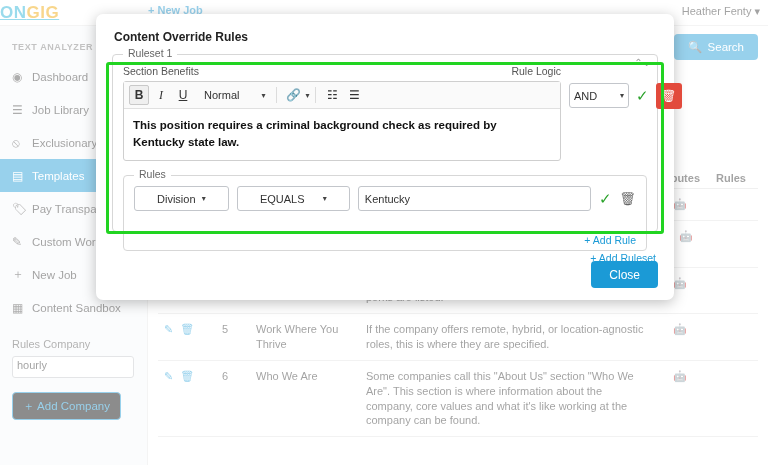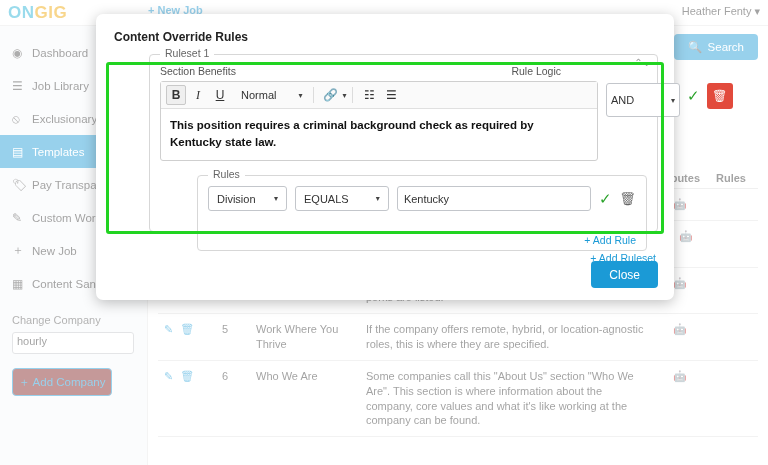--- a/index.html
+++ b/index.html
@@ -19,21 +19,21 @@
   
   .topbar {
     position: absolute; top: 0; left: 0;
     width: 768px; height: 26px;
     background: #ffffff;
     border-bottom: 1px solid #e6e6e6;
     display: flex; align-items: center;
   }
   .logo {
     font-size: 17px; font-weight: bold; letter-spacing: .5px;
-    color: #1fb0d6; padding-left: 8px;
+    color: #1fb0d6;  text-decoration: underline;
   }
   .logo .gig { color: #f0a500; }
   .newjob-top {
     position: absolute; left: 148px; top: 4px;
     font-size: 11px; color: #1b9ad6; font-weight: bold; text-decoration: underline;
   }
   .user-menu {
     position: absolute; right: 8px; top: 5px;
     font-size: 11px; color: #333;
   }
@@ -71,23 +71,23 @@
   }
   .company-select {
     margin-top: 6px; width: 122px; height: 22px;
     font-size: 11px; padding: 2px 4px;
     border: 1px solid #c3c6cb; border-radius: 3px;
     background: #fff; color: #333;
   }
   .add-company {
     margin: 14px 12px 0 12px;
     display: inline-flex; align-items: center; justify-content: center;
-    height: 28px; width: 100px;
+    height: 28px; width: 109px;
     border: 1px solid #1b9ad6; border-radius: 4px;
-    color: #1b9ad6; font-size: 11.5px; background: #7f1d1d;
+    color: #1b9ad6; font-size: 11.5px; background: #000000;
     cursor: pointer;
   }
 
   
   .main {
     position: absolute; top: 26px; left: 148px;
     width: 620px; height: 439px;
     background: #ffffff;
   }
   .main-top {
@@ -142,21 +142,20 @@
     padding: 14px 16px 10px 16px;
   }
   .modal-title {
     font-size: 12px; font-weight: bold; color: #222;
     margin: 2px 0 10px 2px;
   }
   .fieldset {
     position: relative;
     border: 1px solid #d7d7d7; border-radius: 4px;
     padding: 10px 10px 8px 10px;
-    margin-left: 37px;
   }
   .legend {
     position: absolute; top: -8px; left: 10px;
     background: #fff; padding: 0 5px;
     font-size: 10.5px; color: #666;
   }
   .ruleset {
     height: 178px;
   }
   .ruleset-collapse {
@@ -214,23 +213,23 @@
   .editor-body {
     padding: 8px 9px 10px 9px;
     font-size: 11.5px; line-height: 1.45;
     font-weight: bold; color: #111;
     min-height: 46px;
   }
   .logic-col {
     display: flex; align-items: flex-start; gap: 7px; padding-top: 2px;
   }
   .logic-select {
-    width: 74px; height: 25px;
+    width: 60px; height: 25px;
     border: 1px solid #c3c6cb; border-radius: 3px;
-    font-size: 11px; padding: 16px 4px;
+    font-size: 11px; padding: 7px 4px;
     background: #fff; color: #333;
     display: flex; align-items: center; justify-content: space-between;
   }
   .check-green { color: #2aa22a; font-size: 15px; line-height: 25px; }
   .btn-del {
     width: 26px; height: 26px;
     background: #e24a3c; color: #fff;
     border: none; border-radius: 3px;
     font-size: 12px; display: inline-flex;
     align-items: center; justify-content: center;
@@ -240,21 +239,21 @@
   .rules-fs {
     margin-top: 14px; height: 76px;
     position: relative;
   }
   .rule-row {
     display: flex; align-items: center; gap: 8px;
   }
   .sel {
     height: 25px; border: 1px solid #c3c6cb; border-radius: 3px;
     background: #fff; font-size: 11px; color: #333;
-    padding: 0 8px; display: flex; align-items: center;
+    padding: 0 22px; display: flex; align-items: center;
     justify-content: space-between;
   }
   .sel-division { width: 100px; }
   .sel-operator { width: 120px; }
   .txt-value {
     width: 256px; height: 25px;
     border: 1px solid #c3c6cb; border-radius: 3px;
     font-size: 11px; color: #333; padding: 0 6px;
     display: flex; align-items: center; background: #fff;
   }
@@ -281,20 +280,21 @@
 
   <div class="topbar">
     <div class="logo">
       <span>ON</span><span class="gig">GIG</span>
     </div>
     <div class="newjob-top">+  New Job</div>
     <div class="user-menu">Heather Fenty ▾</div>
   </div>
 
   <div class="sidebar">
+    <div class="sidebar-title">TEXT ANALYZER</div>
 
     <div class="side-item">
       <span class="ico">◉</span>
       <span>Dashboard</span>
     </div>
     <div class="side-item">
       <span class="ico">☰</span>
       <span>Job Library</span>
     </div>
     <div class="side-item">
@@ -316,21 +316,21 @@
     <div class="side-item">
       <span class="ico">＋</span>
       <span>New Job</span>
     </div>
     <div class="side-item">
       <span class="ico">▦</span>
       <span>Content Sandbox</span>
     </div>
 
     <div class="change-company">
-      <div>Change Company</div>
+      <div>Rules Company</div>
       <div class="company-select">
         <span>hourly</span>
       </div>
     </div>
     <div class="add-company">＋ Add Company</div>
   </div>
 
   <div class="main">
     <div class="main-top">
       <span class="has-section-rules">Has section rules</span>

